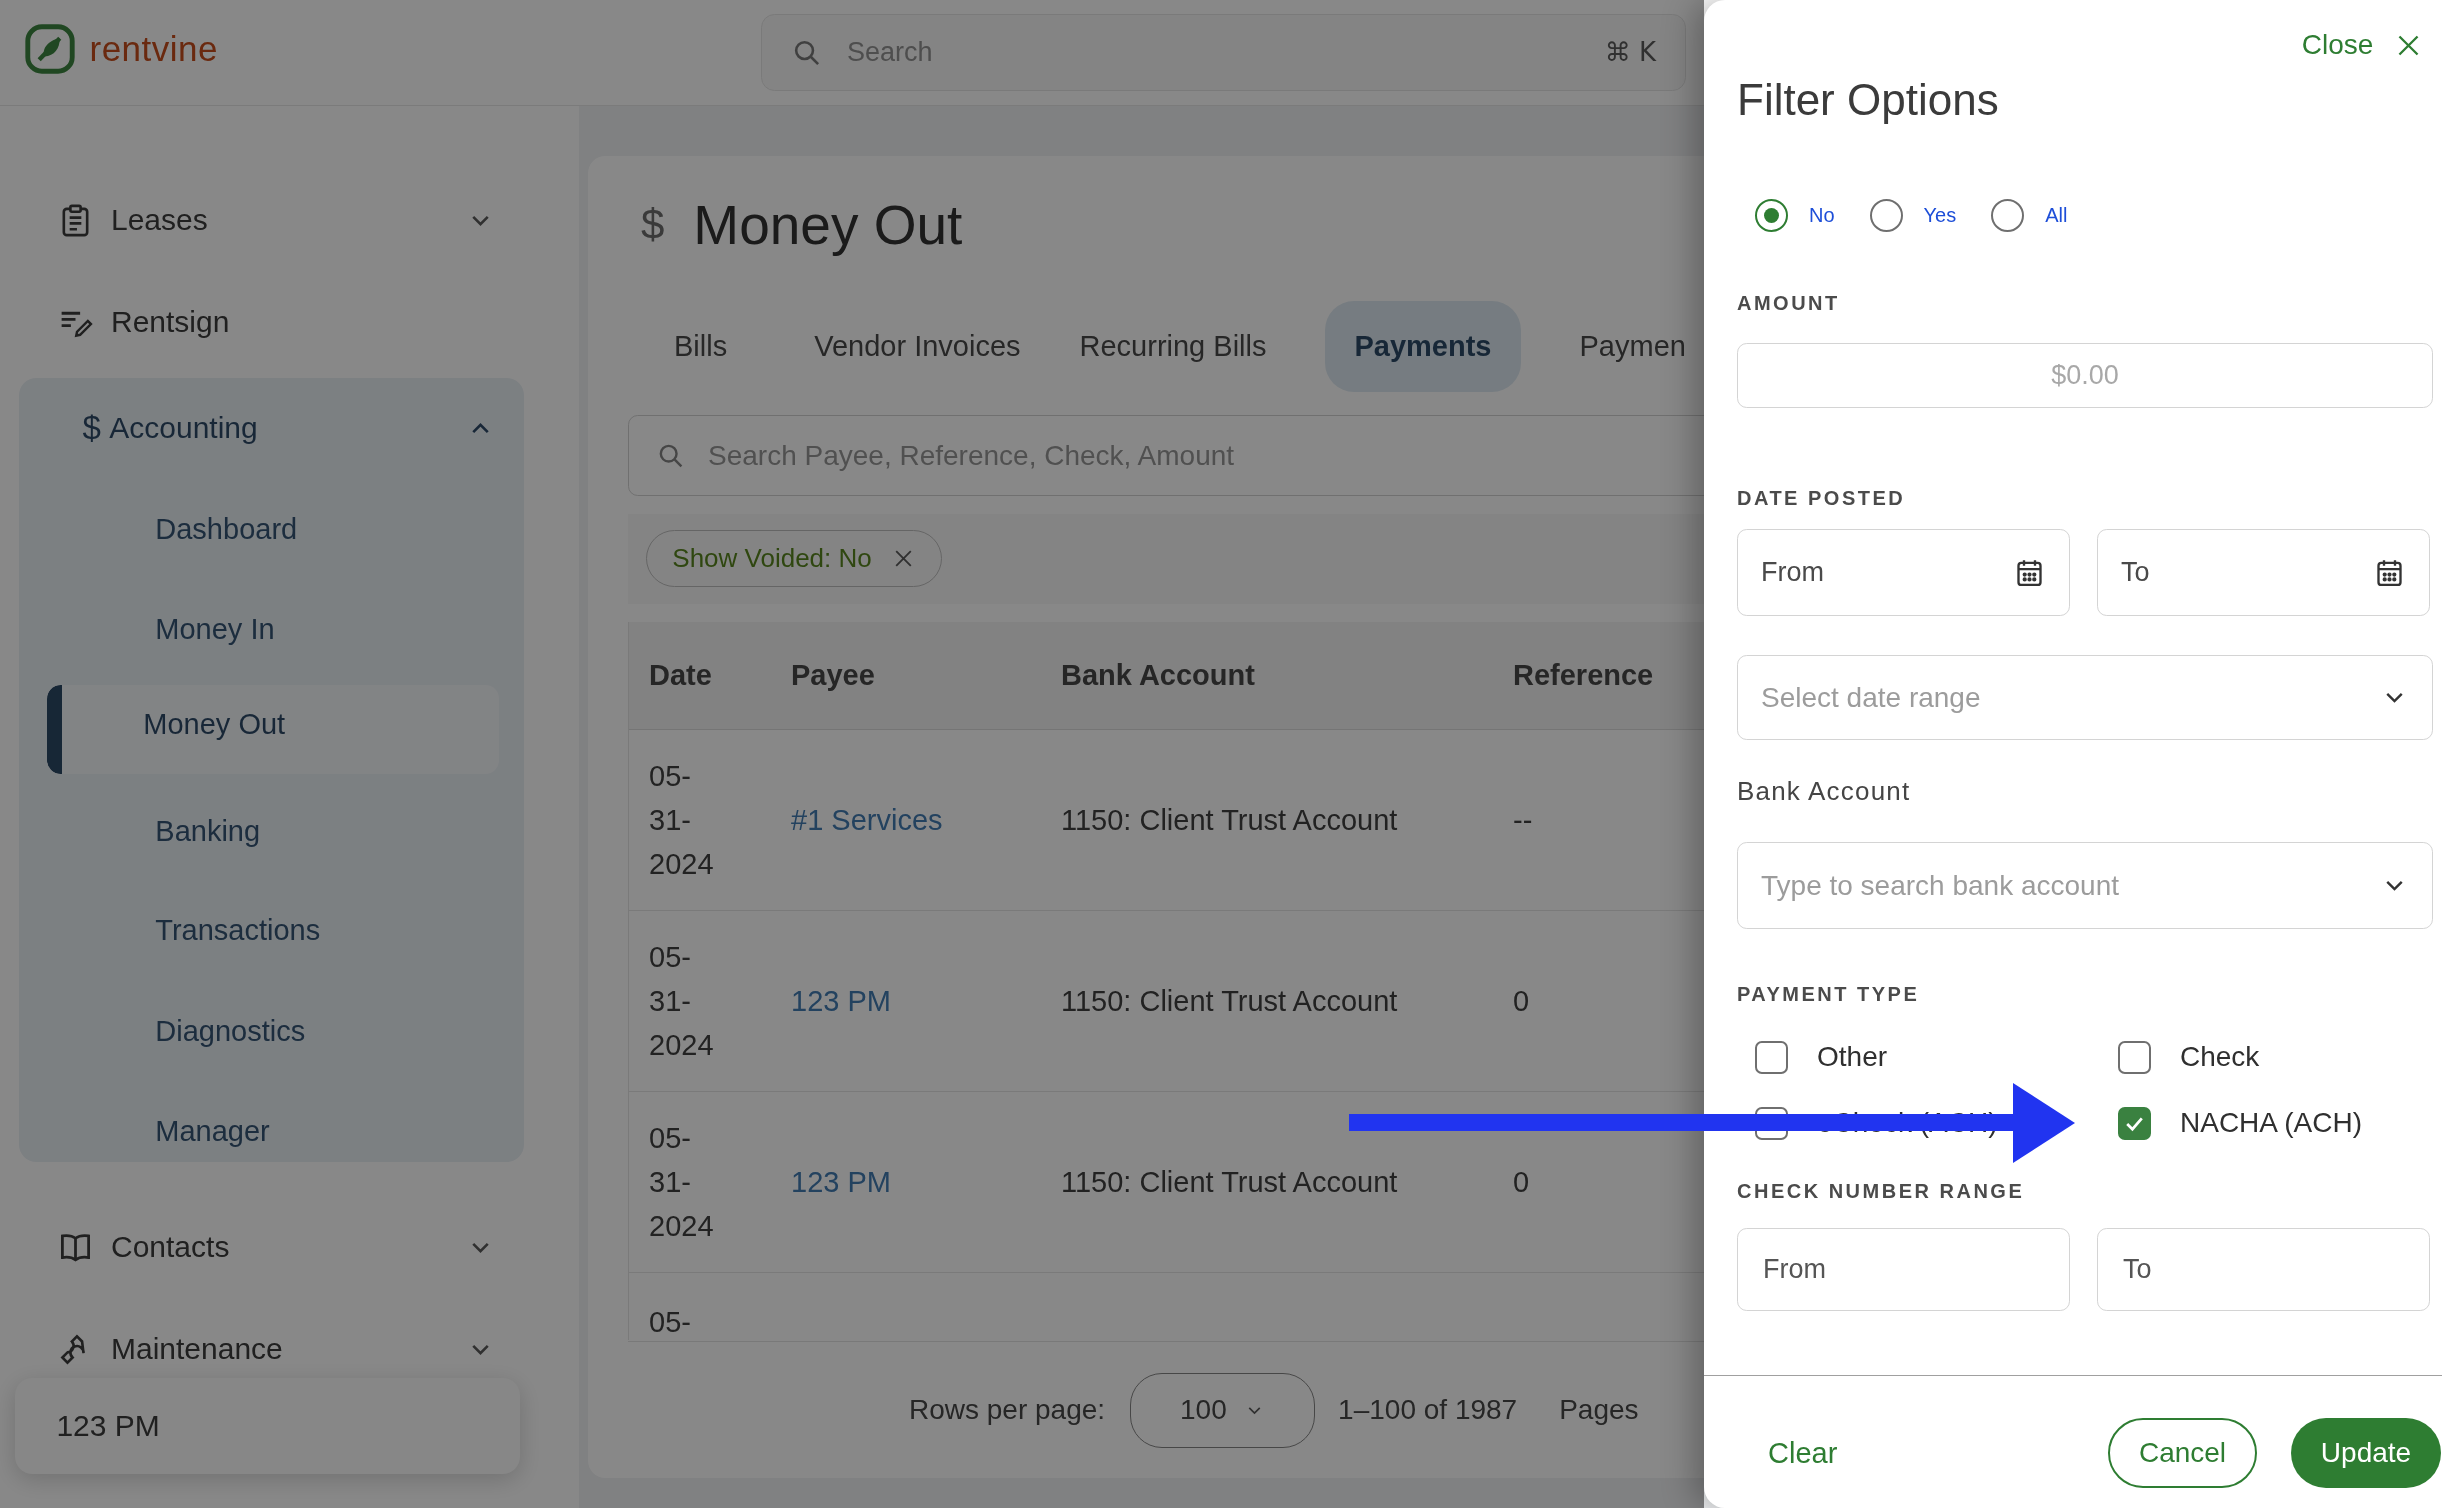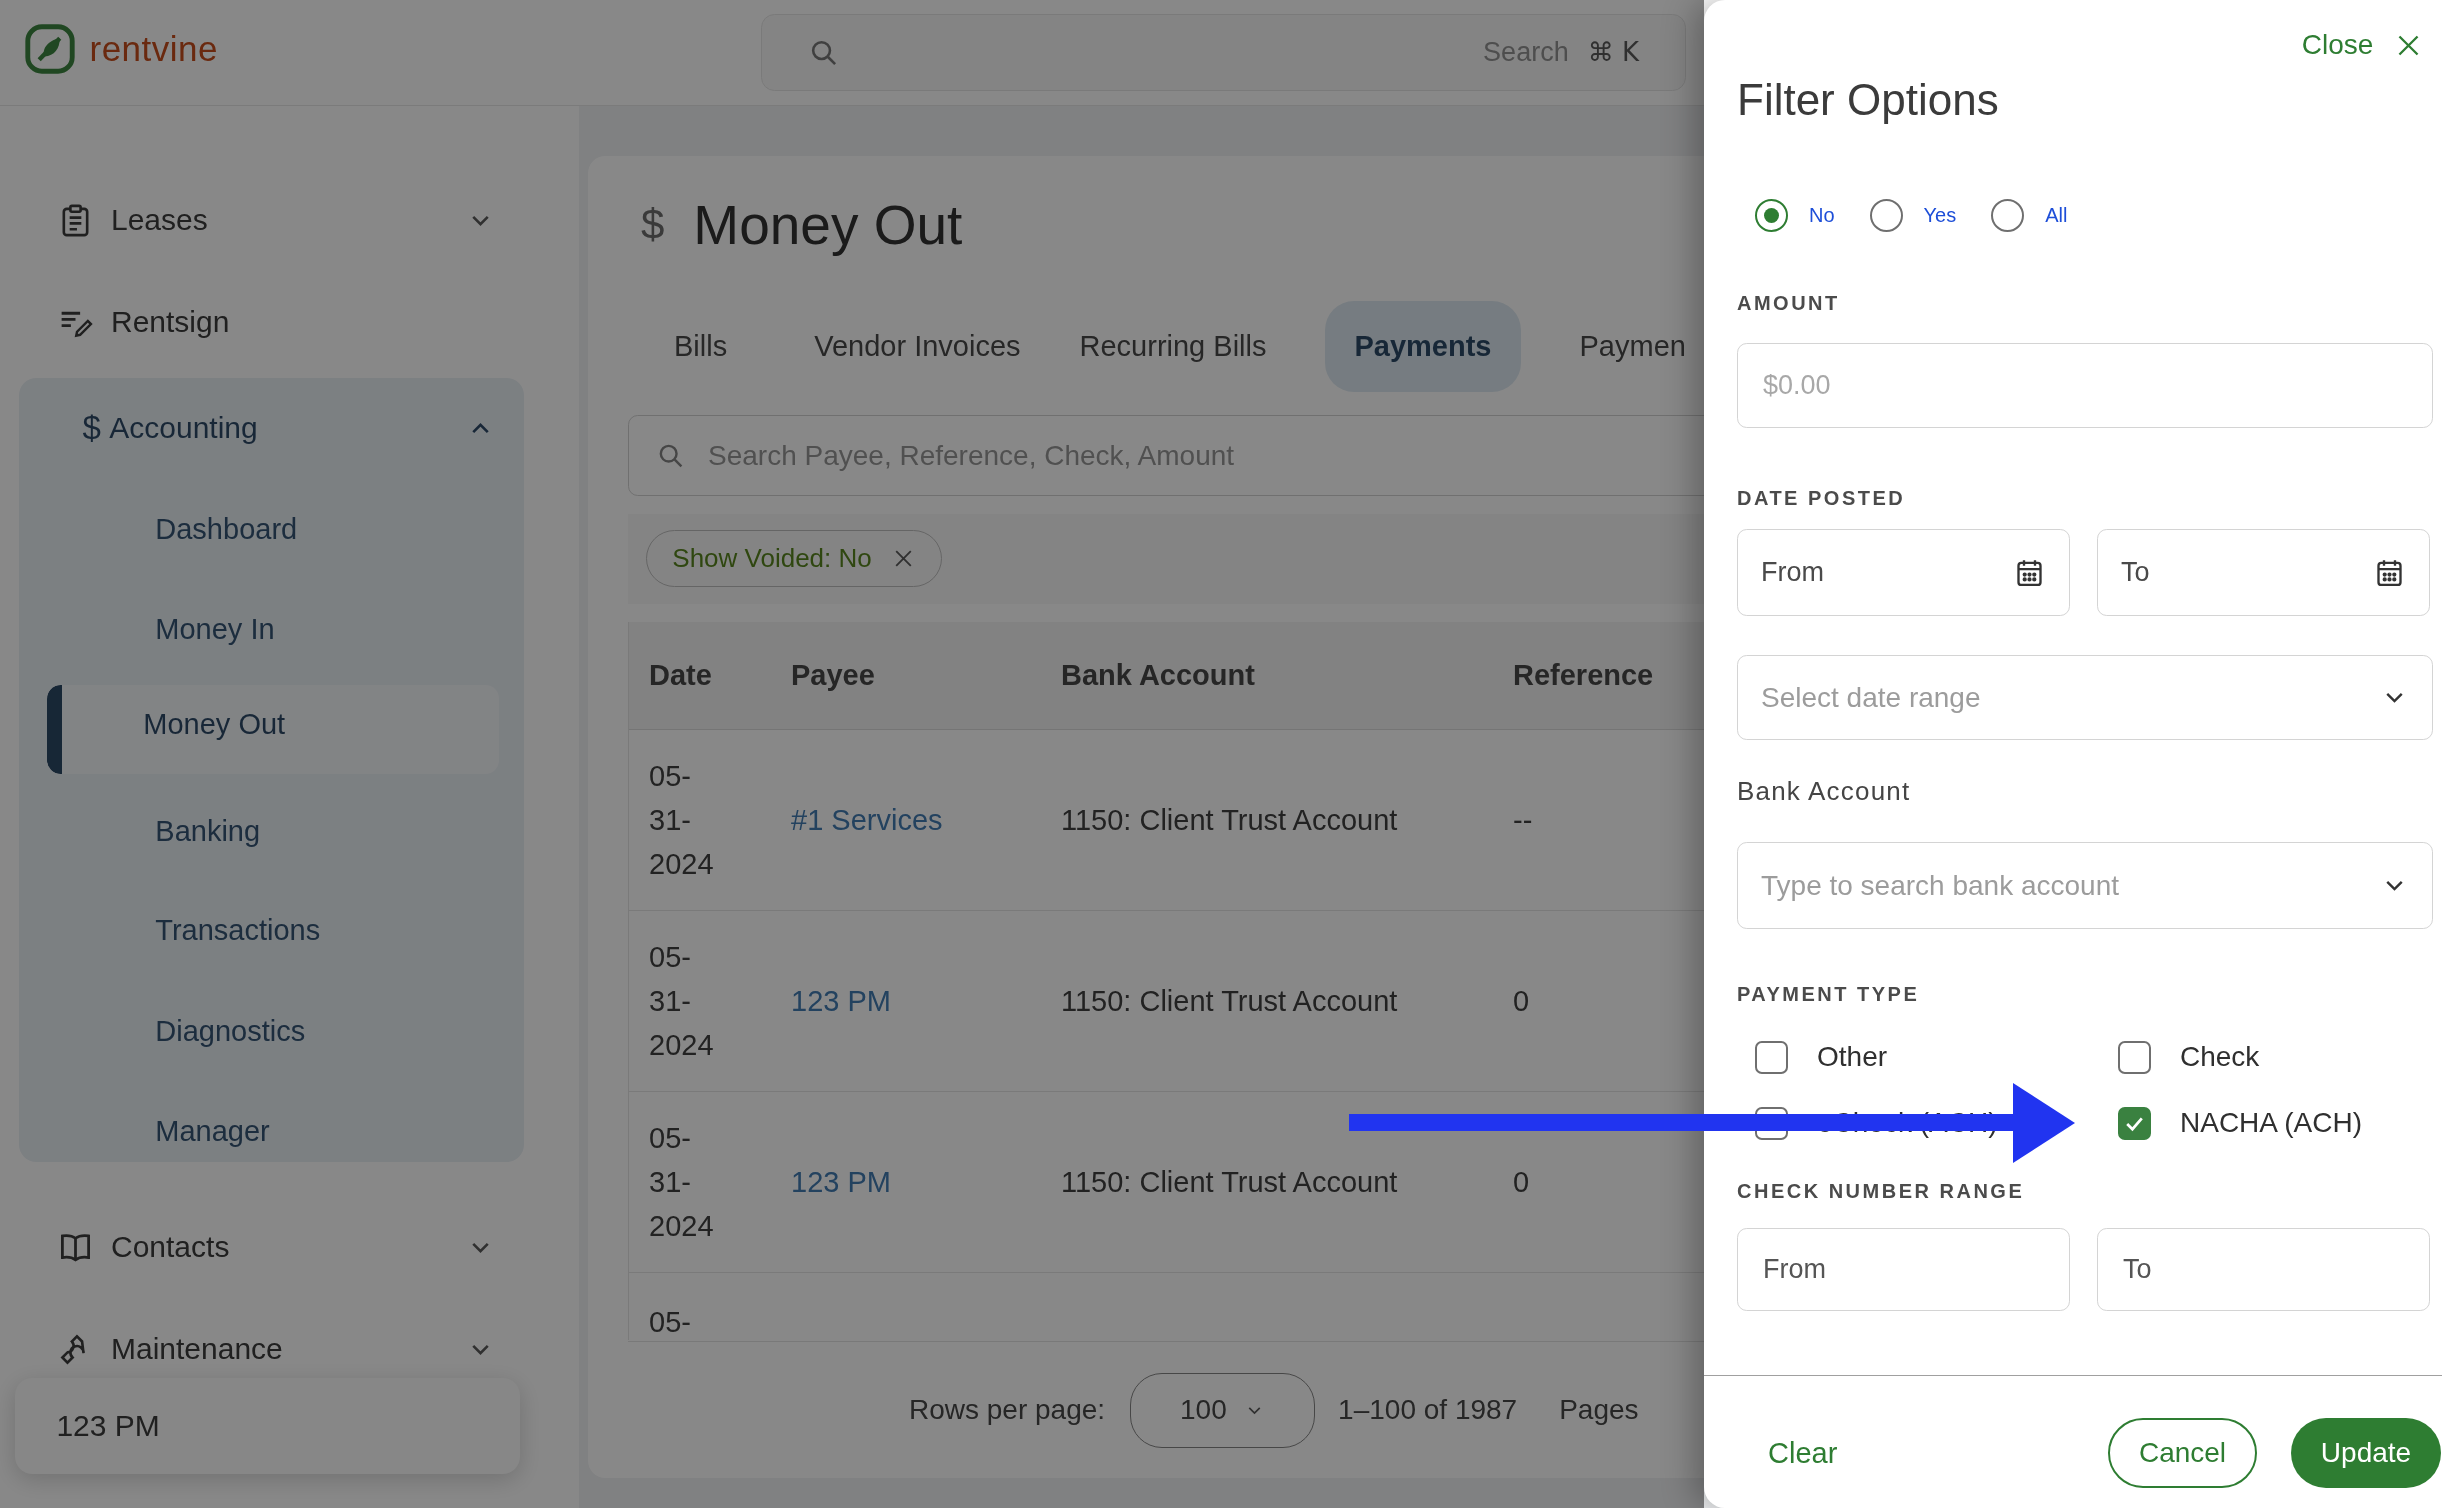--- a/index.html
+++ b/index.html
@@ -4,21 +4,21 @@
 <style>
   * { margin:0; padding:0; box-sizing:border-box; }
   html,body { width:2443px; height:1508px; overflow:hidden; }
   body { font-family:"Liberation Sans", sans-serif; background:#eef0f2; color:#2f2f2f; }
   #screen { position:relative; width:2443px; height:1508px; overflow:hidden; }
 
   
   .topbar { position:absolute; left:0; top:0; width:2443px; height:106px; background:#fff; border-bottom:1px solid #e4e4e4; z-index:2; }
   .logo { position:absolute; left:24px; top:23px; display:flex; align-items:center; gap:13.5px; }
   .logo-text { font-size:35px; font-weight:500; color:#c2410c; letter-spacing:0.5px; }
-  .gsearch { position:absolute; left:761px; top:13.5px; width:925px; height:77px; background:#f6f6f6; border:1px solid #e2e2e2; border-radius:13.5px; display:flex; align-items:center; padding:0 46px; gap:19px;text-align:right; }
+  .gsearch { position:absolute; left:761px; top:13.5px; width:925px; height:77px; background:#f6f6f6; border:1px solid #e2e2e2; border-radius:13.5px; display:flex; align-items:center; padding:0 29px; gap:25px; }
   .gsearch .ph { font-size:27px; color:#8a8a8a; flex:1; }
   .shortcut { font-family:"DejaVu Sans", sans-serif; font-size:26px; color:#4f4f4f; }
 
   
   .sidebar { position:absolute; left:0; top:106px; width:579px; height:1402px; background:#fff; z-index:2; }
   .nav-row { position:absolute; left:0; width:579px; height:68px; display:flex; align-items:center; cursor:pointer; }
   .nav-row .nico { position:absolute; left:56px; width:39px; display:flex; justify-content:center; }
   .nav-row .nlabel { position:absolute; left:111px; font-size:30px; color:#2e2e2e; }
   .nav-row .chev { position:absolute; left:466px; }
   .acct-group { position:absolute; left:19.3px; top:272px; width:505px; height:784px; background:#e7eef3; border-radius:17.4px; }
@@ -69,21 +69,21 @@
   .fp-title { position:absolute; left:33px; top:75px; font-size:44px; font-weight:500; color:#3b3b3b; }
   .fp-radios { position:absolute; left:51px; top:199px; display:flex; align-items:center; gap:35px; }
   .radio-opt { display:flex; align-items:center; gap:21px; cursor:pointer; }
   .radio-opt .circ { width:33px; height:33px; border-radius:50%; border:2.9px solid #6f6f6f; display:flex; align-items:center; justify-content:center; }
   .radio-opt.sel .circ { border-color:#2e7d32; }
   .radio-opt.sel .dot { width:15.4px; height:15.4px; border-radius:50%; background:#2e7d32; }
   .radio-opt .rlabel { font-size:20px; color:#1d4ed8; }
   .fp-label { position:absolute; left:33px; font-size:20px; font-weight:700; letter-spacing:2.5px; color:#4b4b4b; }
   .fp-label-soft { position:absolute; left:33px; font-size:26px; color:#454545; letter-spacing:1.2px; }
   .fp-input { position:absolute; border:1.9px solid #d4d4d4; border-radius:9.7px; background:#fff; font-size:27px; font-family:inherit; color:#333; padding:0 25px; outline:none; }
-  .fp-input.amount { left:33px; top:343px; width:696px; height:85px; text-align:left; }
+  .fp-input.amount { left:33px; top:343px; width:696px; height:65px; text-align:center; }
   .fp-input.amount::placeholder { color:#a8a8a8; }
   .field { position:absolute; border:1.9px solid #d4d4d4; border-radius:9.7px; background:#fff; display:flex; align-items:center; padding:0 23px; cursor:pointer; }
   .field .ftext { font-size:27px; color:#4a4a4a; flex:1; }
   .field .ftext.muted { color:#9c9c9c; font-size:28px; }
   .date-from { left:33px; top:529px; width:333px; height:87px; }
   .date-to { left:393px; top:529px; width:333px; height:87px; }
   .sel-range { left:33px; top:655px; width:696px; height:85px; }
   .bank-field { left:33px; top:842px; width:696px; height:87px; }
   .fp-input.ck-from { left:33px; top:1228px; width:333px; height:83px; }
   .fp-input.ck-to { left:393px; top:1228px; width:333px; height:83px; }

